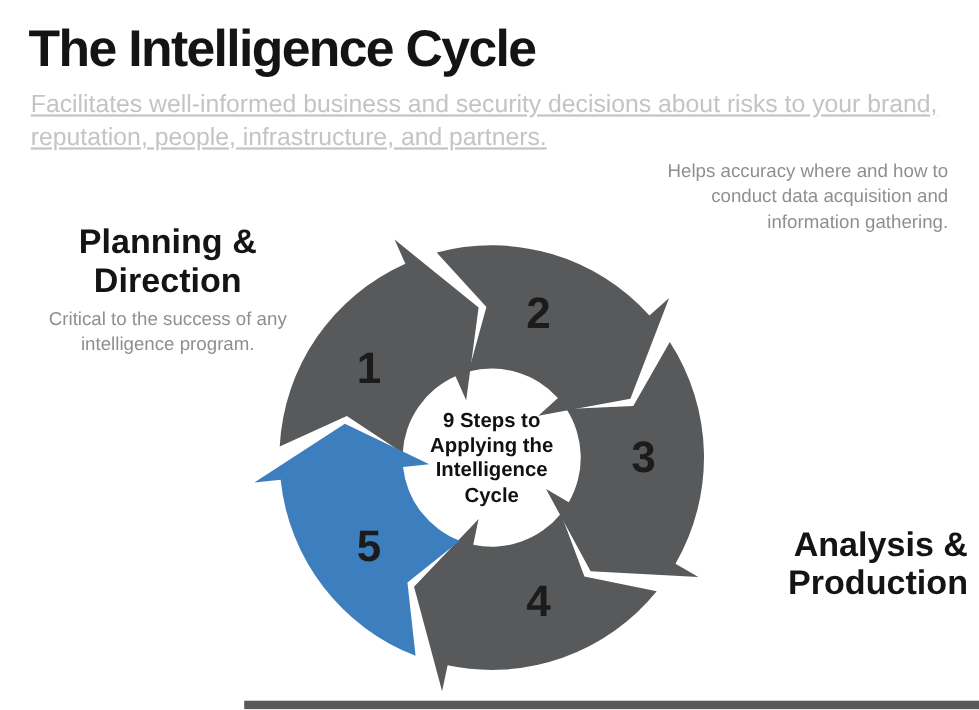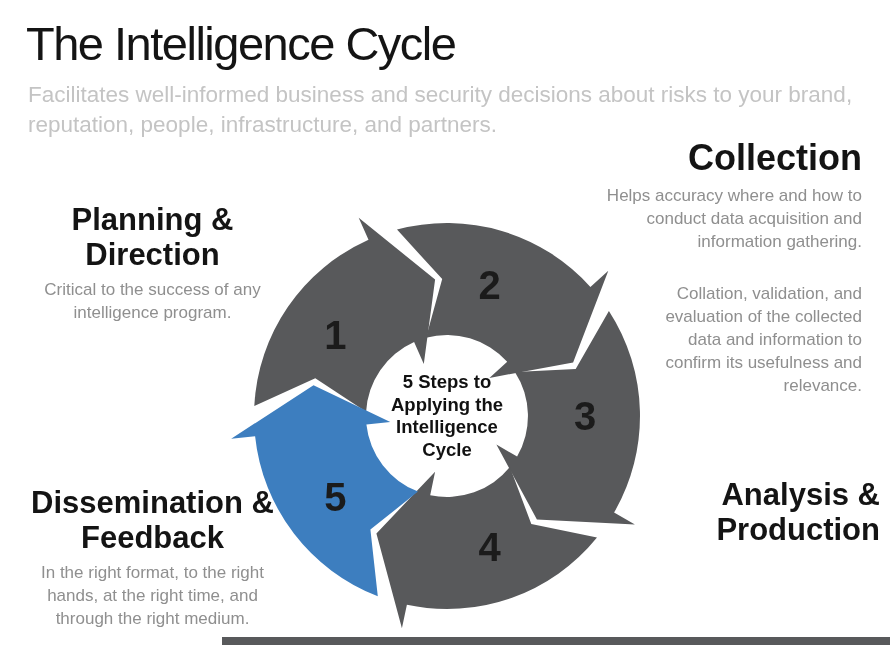--- a/index.html
+++ b/index.html
@@ -11,31 +11,32 @@
     background: #ffffff;
     overflow: hidden;
     font-family: "Liberation Sans", sans-serif;
   }
   #cycle-svg { position: absolute; left: 0; top: 0; }
 
   .page-title {
     position: absolute;
     left: 26px; top: 16px;
     font-size: 47px;
-    font-weight: normal;
+    font-weight: bold;
     letter-spacing: -1.5px;
     color: #141414;
   }
   .page-subtitle {
     position: absolute;
     left: 28px; top: 80px;
     width: 852px;
     font-size: 22.5px;
     line-height: 1.32;
     color: #c4c4c4;
+    text-decoration: underline;
   }
 
   .step-block { position: absolute; text-align: center; }
   .step-block.align-right { text-align: right; }
   .step-title {
     font-weight: bold;
     color: #141414;
     line-height: 1.12;
   }
   .step-title.big { font-size: 36px; }
@@ -101,33 +102,27 @@
 
   <h1 class="page-title">The Intelligence Cycle</h1>
   <p class="page-subtitle">Facilitates well-informed business and security decisions about risks to your brand, reputation, people, infrastructure, and partners.</p>
 
   <div class="step-block" id="block-planning">
     <div class="step-title med">Planning &amp; Direction</div>
     <div class="step-desc">Critical to the success of any intelligence program.</div>
   </div>
 
   <div class="step-block align-right" id="block-collection">
-    <div class="step-title big">Collection</div>
     <div class="step-desc">Helps accuracy where and how to conduct data acquisition and information gathering.</div>
   </div>
 
   <div class="step-block align-right" id="block-processing">
-    <div class="step-desc">Collation, validation, and evaluation of the collected data and information to confirm its usefulness and relevance.</div>
   </div>
 
   <div class="step-block align-right" id="block-analysis">
     <div class="step-title med">Analysis &amp; Production</div>
   </div>
 
-  <div class="step-block" id="block-dissemination">
-    <div class="step-title med">Dissemination &amp; Feedback</div>
-    <div class="step-desc">In the right format, to the right hands, at the right time, and through the right medium.</div>
-  </div>
 
-  <div class="center-label">5 Steps to Applying the Intelligence Cycle</div>
+  <div class="center-label">9 Steps to Applying the Intelligence Cycle</div>
 
   <div id="footer-bar" style="background: rgb(88, 89, 91);"></div>
 </div>
 
 </body></html>

